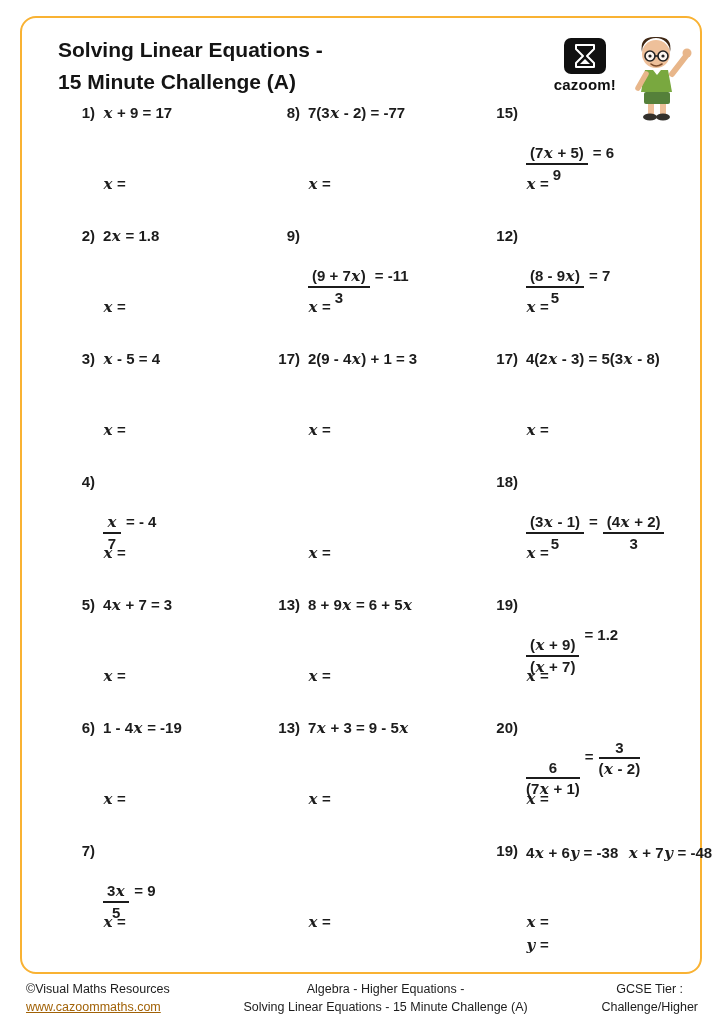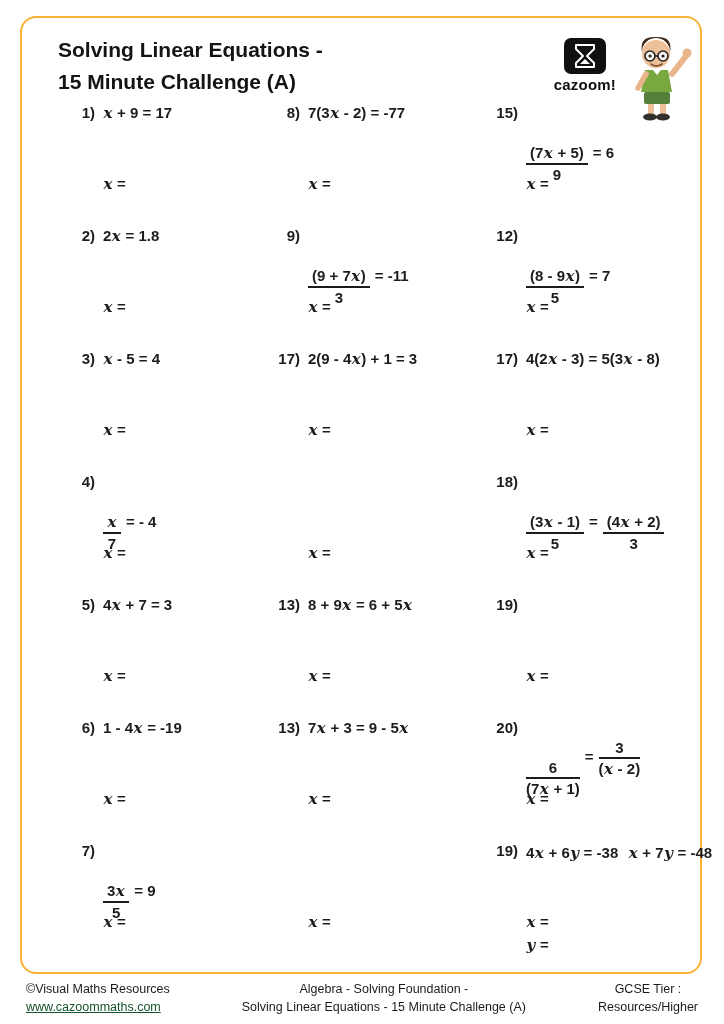--- a/index.html
+++ b/index.html
@@ -304,20 +304,24 @@
             <span class="den">3</span>
           </span></span>
       </div>
       <div class="answer">
         <div class="ansline"><i class="var">x</i> =</div>
       </div>
     </div>
     <div class="cell" style="grid-area: 5 / 3;">
       <div class="problem">
         <span class="pnum">19)</span>
+        <span class="eq"><span class="frac mid">
+            <span class="num">(<i class="var">x</i> + 9)</span>
+            <span class="den">(<i class="var">x</i> + 7)</span>
+          </span><span>= 1.2</span></span>
       </div>
       <div class="answer">
         <div class="ansline"><i class="var">x</i> =</div>
       </div>
     </div>
     <div class="cell" style="grid-area: 6 / 3;">
       <div class="problem">
         <span class="pnum">20)</span>
         <span class="eq"><span class="frac mid">
             <span class="num">6</span>
@@ -342,23 +346,23 @@
       <div class="answer">
         <div class="ansline"><i class="var">x</i> =</div>
         <div class="ansline"><i class="var">y</i> =</div>
       </div>
     </div>
   </div>
 
 <div class="footer">
   <div class="footer-left">
     <div>©Visual Maths Resources</div>
-    <a class="site-link" style="color: #14532d;">www.cazoommaths.com</a>
+    <a class="site-link" style="color: #a16207;">www.cazoommaths.com</a>
   </div>
   <div class="footer-center">
-    <div>Algebra - Solving Foundation -</div>
+    <div>Algebra - Higher Equations -</div>
     <div>Solving Linear Equations - 15 Minute Challenge (A)</div>
   </div>
   <div class="footer-right">
     <div>GCSE Tier :</div>
-    <div>Resources/Higher</div>
+    <div>Challenge/Higher</div>
   </div>
 </div>
 
 </body></html>

